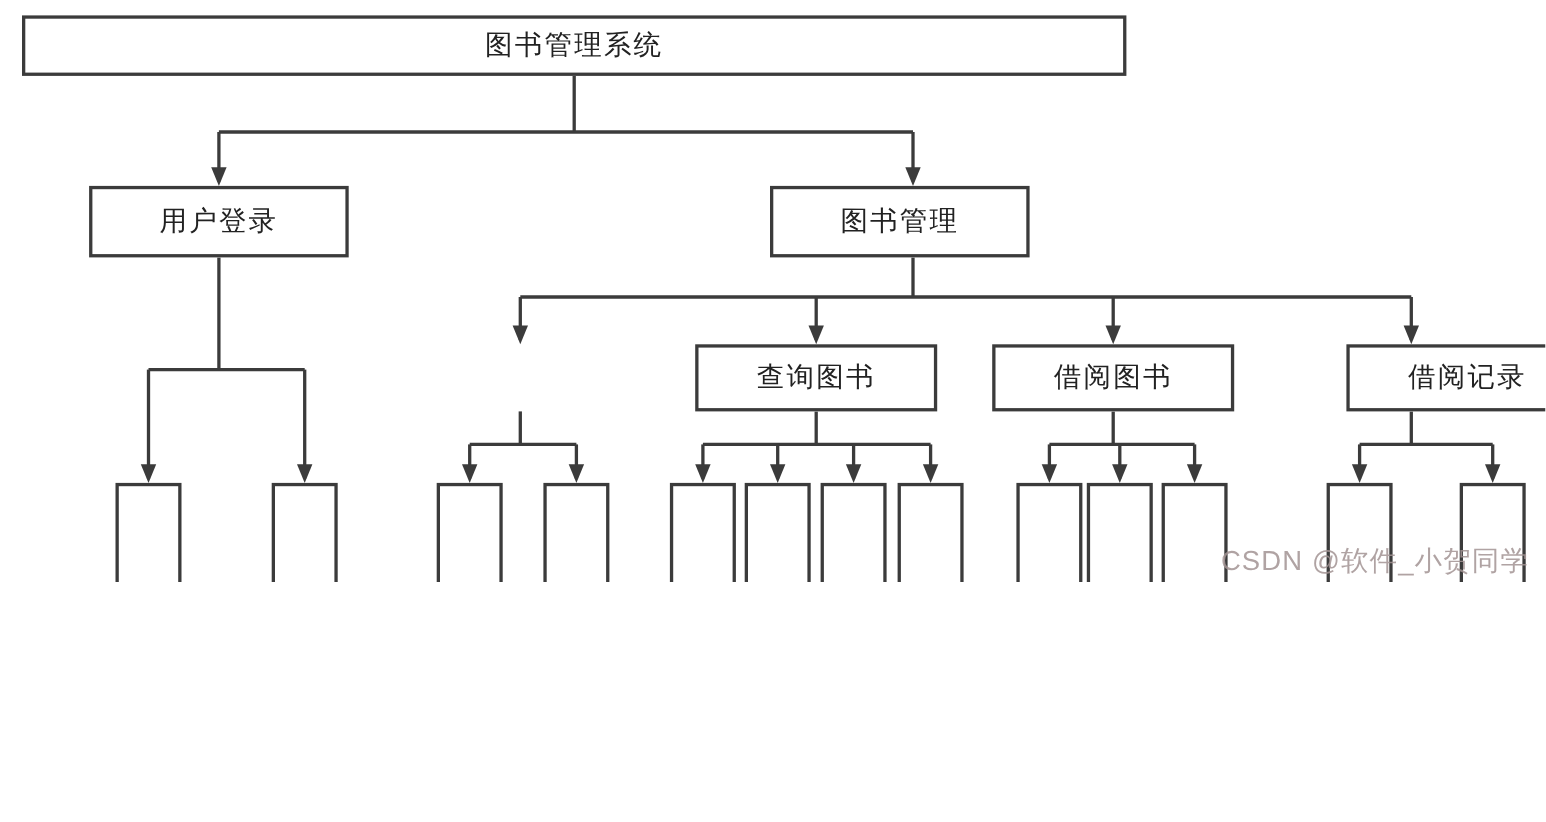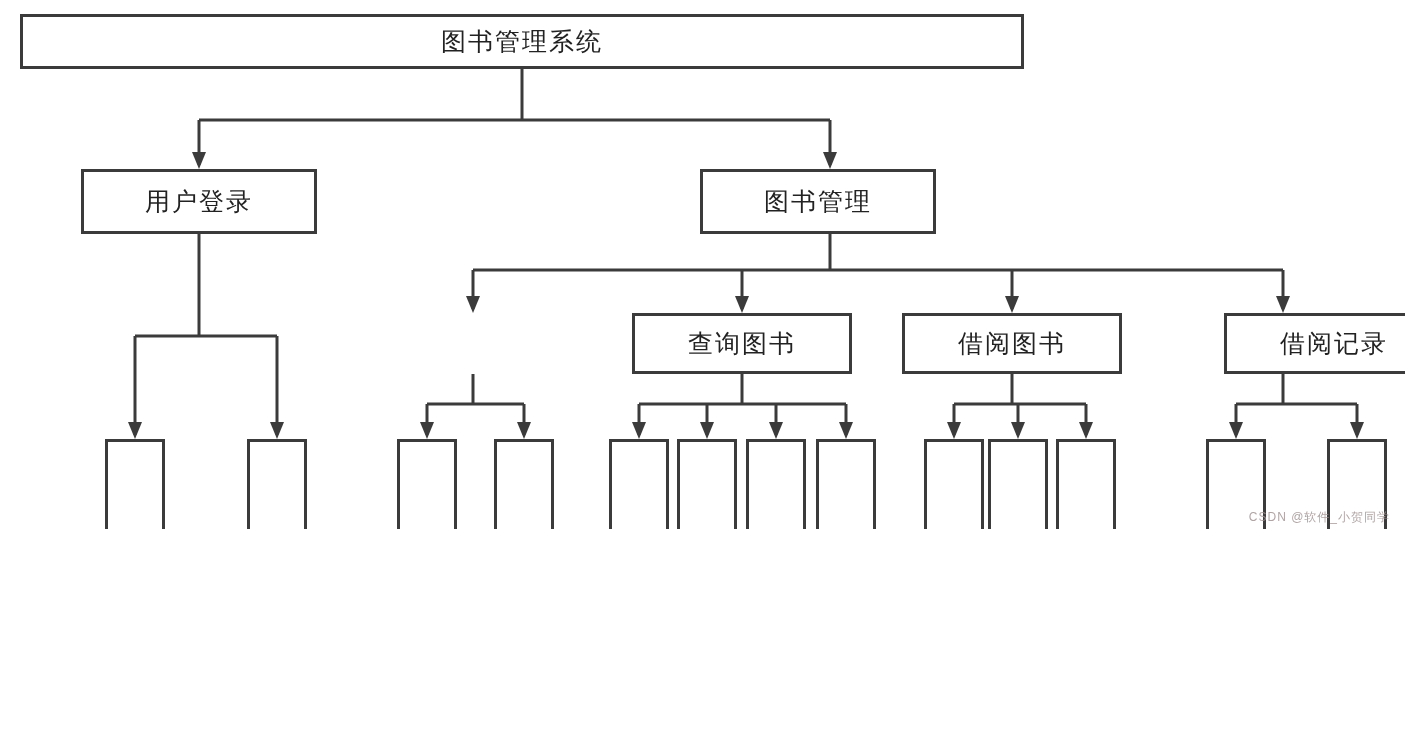--- a/index.html
+++ b/index.html
@@ -41,21 +41,21 @@
     text-orientation: mixed;
     font-size: 26px;
     letter-spacing: 5px;
     line-height: 1;
     white-space: nowrap;
   }
   .watermark {
     position: absolute;
     right: 15px;
     bottom: 3px;
-    font-size: 12px;
+    font-size: 25px;
     color: #a39494;
     opacity: 0.85;
     letter-spacing: 1px;
     white-space: nowrap;
     margin-top: 36px;
   }
 </style>
 </head>
 <body>
 

